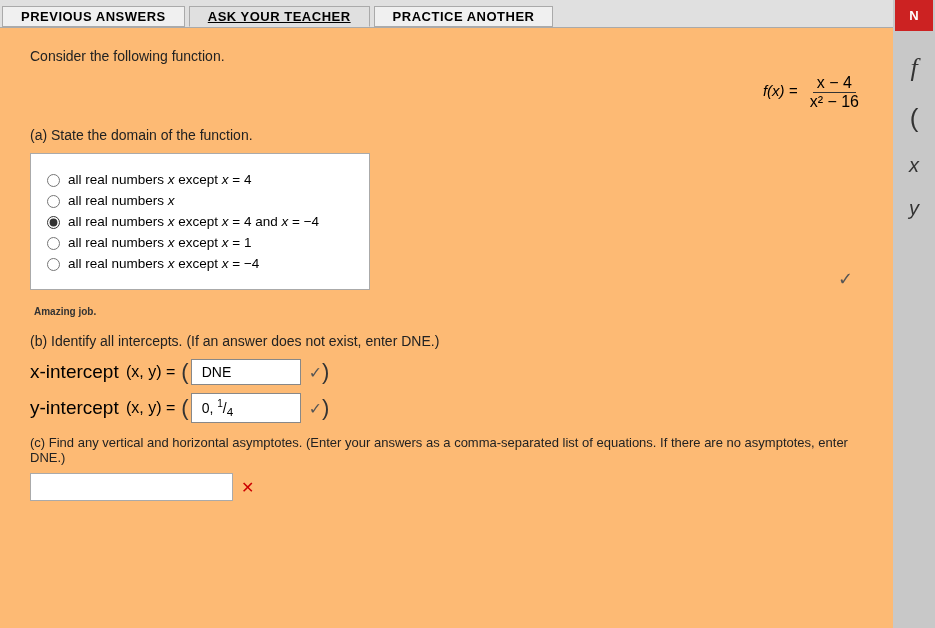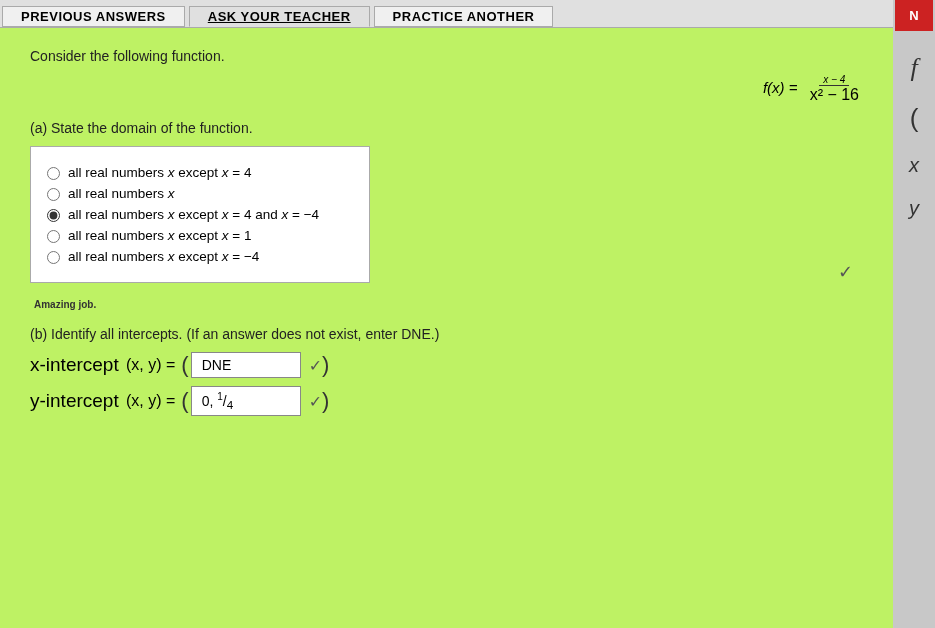--- a/index.html
+++ b/index.html
@@ -38,21 +38,21 @@
       letter-spacing: 0.5px;
     }
 
     .toolbar-btn.active {
       background: #e0e0e0;
       border-bottom: 1px solid #e0e0e0;
       text-decoration: underline;
     }
 
     .content-area {
-      background: #bef264;
+      background: #fdba74;
       padding: 20px 30px;
       flex: 1;
       overflow-y: auto;
       position: relative;
     }
 
     .consider-text {
       font-size: 14px;
       margin-bottom: 10px;
       color: #222;
@@ -68,22 +68,21 @@
       display: inline-flex;
       flex-direction: column;
       align-items: center;
       vertical-align: middle;
       margin-left: 4px;
     }
 
     .fraction .numerator {
       border-bottom: 1.5px solid #333;
       padding: 0 4px;
-      font-size: 10px;
-      font-style: italic;
+      font-size: 16px;
     }
 
     .fraction .denominator {
       padding: 0 4px;
       font-size: 16px;
     }
 
     .part-label {
       font-size: 14px;
       margin-bottom: 10px;
@@ -310,20 +309,27 @@
       <div class="intercept-row">
         <span class="intercept-label">y-intercept</span>
         <span class="intercept-eq">(x, y) =</span>
         <span class="intercept-paren">(</span>
         <div class="intercept-input-box">0, <sup>1</sup>/<sub>4</sub></div>
         <span class="intercept-check">✓</span>
         <span class="intercept-paren">)</span>
       </div>
     </div>
 
+    <div class="part-c-section">
+      <p>(c)  Find any vertical and horizontal asymptotes. (Enter your answers as a comma-separated list of equations. If there are no asymptotes, enter DNE.)</p>
+      <div class="part-c-input-row">
+        <input type="text" class="part-c-input" value="" style="">
+        <span class="x-mark">✕</span>
+      </div>
+    </div>
 
   </div>
 </div>
 
 <div class="right-sidebar">
   <div class="sidebar-tab">N</div>
   <div class="sidebar-icon" style="font-style:italic; font-family: serif; font-size:26px; margin-top:20px;">f</div>
   <div class="sidebar-icon" style="font-size:26px;">(</div>
   <div class="sidebar-icon" style="font-style:italic; font-size:20px;">x</div>
   <div class="sidebar-icon" style="font-style:italic; font-size:20px;">y</div>

